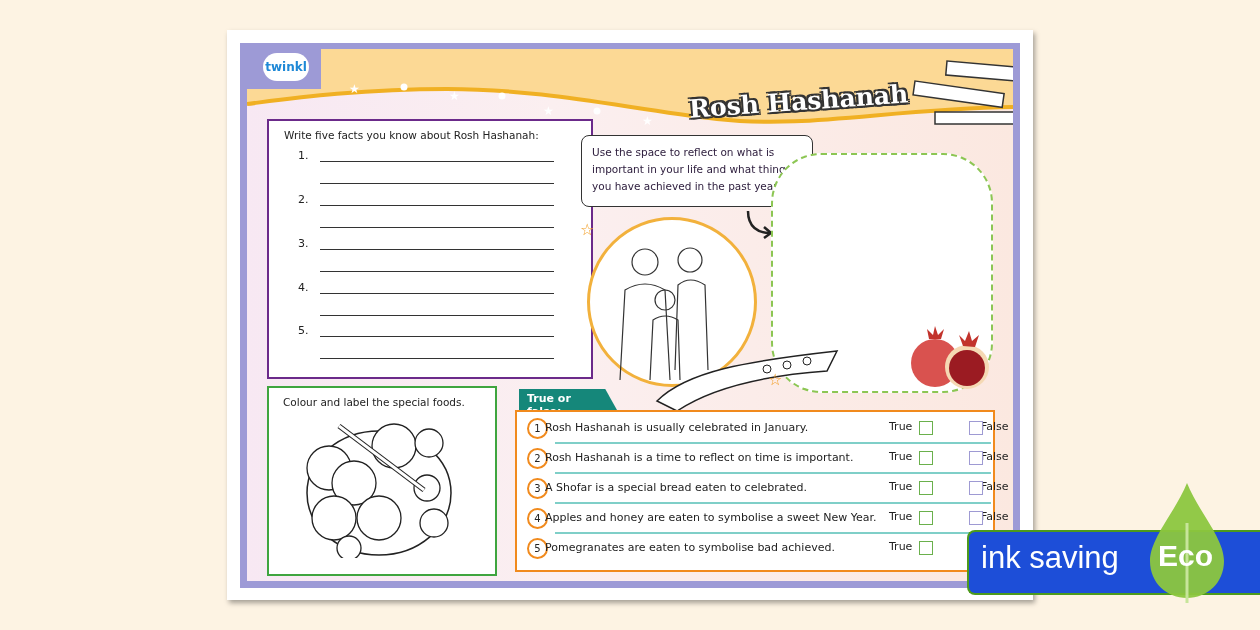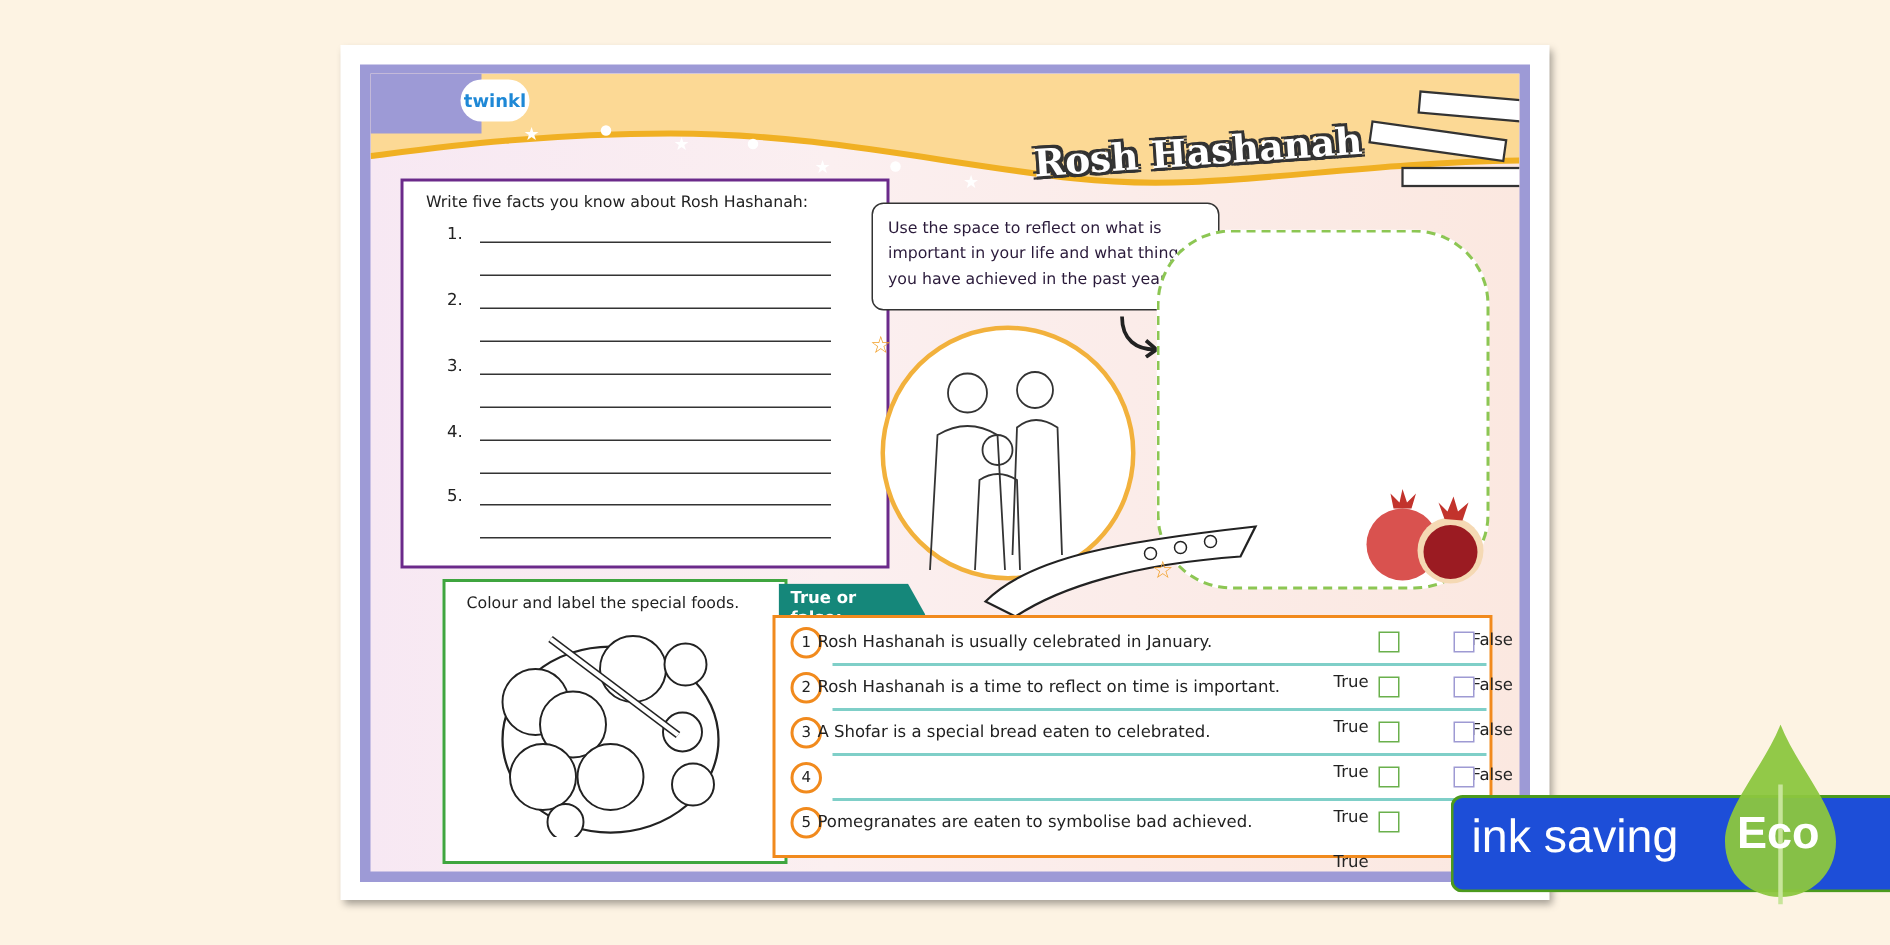--- a/index.html
+++ b/index.html
@@ -8,53 +8,53 @@
 
   .sheet { position: absolute; left: 227px; top: 30px; width: 806px; height: 570px; background: #fff;
     box-shadow: 2px 3px 5px rgba(0,0,0,0.35); }
   .frame { position: absolute; left: 13px; top: 13px; width: 780px; height: 545px; background: #9d9ad6; }
   .inner { position: absolute; left: 7px; top: 6px; width: 766px; height: 532px; overflow: hidden;
     background: linear-gradient(90deg, #f7e8f3 0%, #fbeff0 40%, #fbe8e0 100%); }
 
   .banner { position: absolute; left: 0; top: 0; width: 766px; height: 95px; }
   .logo-box { position: absolute; left: 0; top: 0; width: 74px; height: 40px; background: #9d9ad6; }
   .logo-cloud { position: absolute; left: 16px; top: 4px; width: 46px; height: 28px; background: #fff;
-    border-radius: 16px; display: flex; align-items: center; justify-content: center; margin-left: 44px; }
+    border-radius: 16px; display: flex; align-items: center; justify-content: center; }
   .logo-text { color: #1e88d6; font-weight: bold; font-size: 12px; font-family: "DejaVu Sans", sans-serif; }
   .title { position: absolute; left: 442px; top: 38px; font-family: "DejaVu Serif", serif; font-weight: bold;
     font-size: 25px; color: #fff; transform: rotate(-4deg);
     text-shadow: -2px -2px 0 #333, 2px -2px 0 #333, -2px 2px 0 #333, 2px 2px 0 #333, 0 2px 0 #333, 2px 0 0 #333; }
 
   .box { position: absolute; background: #fff; }
   .facts { left: 20px; top: 70px; width: 326px; height: 260px; border: 2px solid #6b2a8a; }
   .facts-head { position: absolute; left: 15px; top: 8px; font-size: 10.5px; color: #222; }
   .fact-row { position: absolute; left: 15px; width: 270px; height: 22px; }
   .fact-num { position: absolute; left: 14px; top: 0; font-size: 11px; color: #222; }
   .fact-line { position: absolute; left: 36px; right: 0; border-bottom: 1px solid #333; }
 
-  .foods { left: 20px; top: 337px; width: 230px; height: 190px; border: 2px solid #3fa53f; margin-left: 28px; }
+  .foods { left: 20px; top: 337px; width: 230px; height: 190px; border: 2px solid #3fa53f; }
   .foods-head { position: absolute; left: 14px; top: 8px; font-size: 10.5px; color: #222; }
 
   .reflect-note { left: 334px; top: 86px; width: 232px; height: 72px; border: 1.5px solid #333; border-radius: 8px;
     padding: 8px 10px; font-size: 10.5px; line-height: 17px; color: #2a1a3a; }
 
   .photo { position: absolute; left: 340px; top: 168px; width: 170px; height: 170px; border-radius: 50%;
     border: 3px solid #f2b13c; background: #fff; }
   .cloud-space { position: absolute; left: 524px; top: 104px; width: 222px; height: 240px; background: #fff;
     border: 2px dashed #8cc653; border-radius: 50px; }
 
   .tf-tab { position: absolute; left: 272px; top: 340px; width: 98px; height: 21px; background: #15877a;
     color: #fff; font-weight: bold; font-size: 11px; padding: 3px 8px; clip-path: polygon(0 0,88% 0,100% 100%,0 100%); }
   .tf-box { left: 268px; top: 361px; width: 480px; height: 162px; border: 2px solid #f18a1d; }
   .tf-row { position: absolute; left: 4px; width: 470px; height: 30px; }
   .tf-num { position: absolute; left: 6px; top: 4px; width: 21px; height: 21px; border: 2px solid #f18a1d;
     border-radius: 50%; font-size: 10px; text-align: center; line-height: 17px; color: #222; background: #fff; }
   .tf-text { position: absolute; left: 24px; top: 7px; font-size: 11px; color: #222; white-space: nowrap; }
   .tf-rule { position: absolute; left: 34px; right: 0; bottom: 0; border-bottom: 2px solid #7fcfc8; }
-  .tf-true { position: absolute; left: 368px; top: 6px; font-size: 11px; color: #222; margin-top: 28px; }
+  .tf-true { position: absolute; left: 368px; top: 6px; font-size: 11px; color: #222; }
   .tf-tbox { position: absolute; left: 398px; top: 7px; width: 14px; height: 14px; border: 1.5px solid #6ab04c; background: #fff; }
   .tf-false { position: absolute; left: 418px; top: 6px; font-size: 11px; color: #222; margin-left: 42px; }
   .tf-fbox { position: absolute; left: 448px; top: 7px; width: 14px; height: 14px; border: 1.5px solid #9e9ad3; background: #fff; }
 
   .eco { position: absolute; left: 967px; top: 530px; width: 333px; height: 65px; background: #1d4ed8;
     border: 2px solid #4c9a1d; border-right: none; border-radius: 8px 0 0 8px; }
   .eco-text { position: absolute; left: 12px; top: 8px; color: #fff; font-size: 31px; font-family: "Liberation Sans", sans-serif; }
   .eco-leaf { position: absolute; left: 1150px; top: 483px; width: 74px; height: 120px; }
   .eco-label { position: absolute; left: 1158px; top: 539px; color: #fff; font-size: 30px; font-weight: bold;
     font-family: "Liberation Sans", sans-serif; }
@@ -208,20 +208,21 @@
           <div class="tf-num">3</div>
           <div class="tf-text">A Shofar is a special bread eaten to celebrated.</div>
           <div class="tf-true">True</div>
           <div class="tf-tbox"></div>
           <div class="tf-false">False</div>
           <div class="tf-fbox"></div>
           <div class="tf-rule"></div>
         </div>
         <div class="tf-row" style="top:92px">
           <div class="tf-num">4</div>
+          <div class="tf-text">Apples and honey are eaten to symbolise a sweet New Year.</div>
           <div class="tf-true">True</div>
           <div class="tf-tbox"></div>
           <div class="tf-false">False</div>
           <div class="tf-fbox"></div>
           <div class="tf-rule"></div>
         </div>
         <div class="tf-row" style="top:122px">
           <div class="tf-num">5</div>
           <div class="tf-text">Pomegranates are eaten to symbolise bad achieved.</div>
           <div class="tf-true">True</div>

